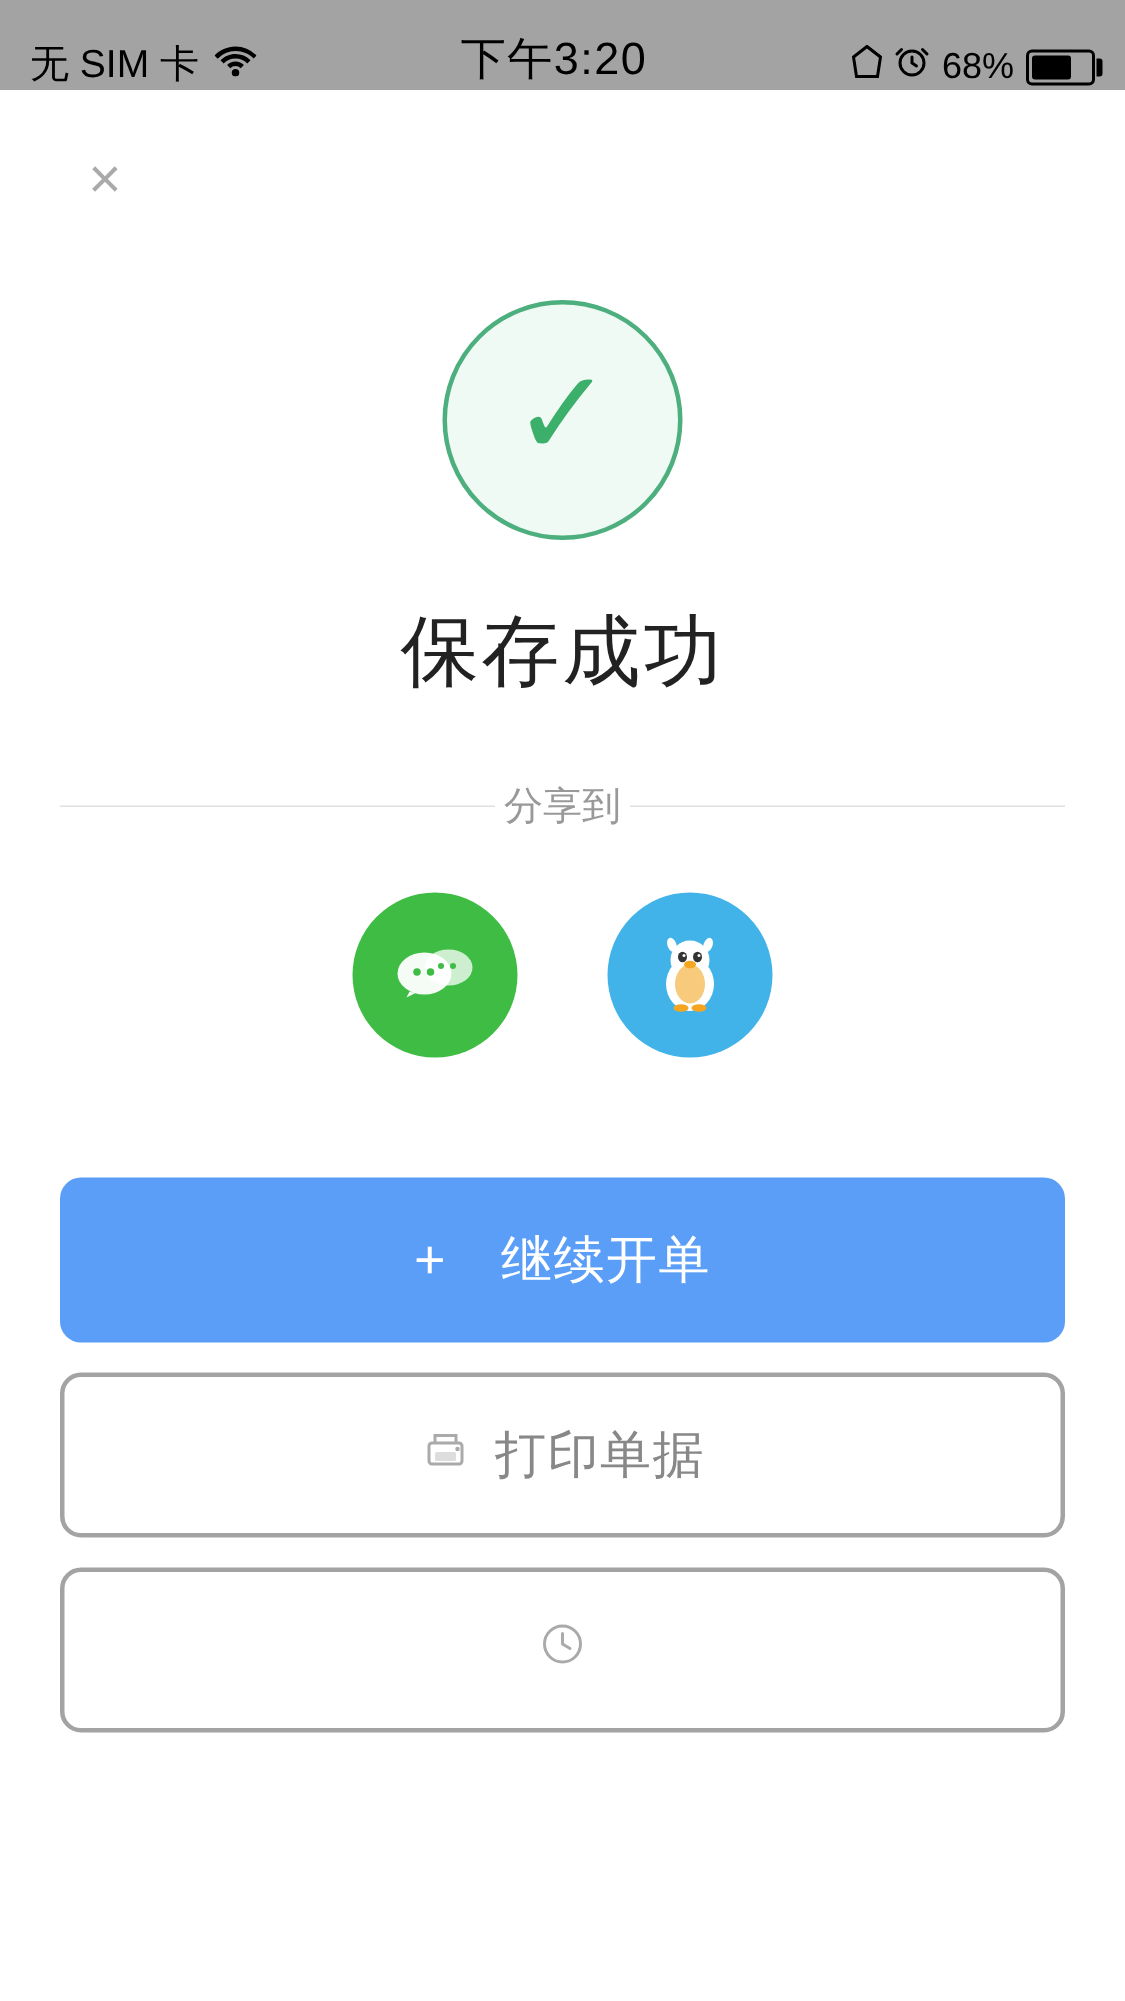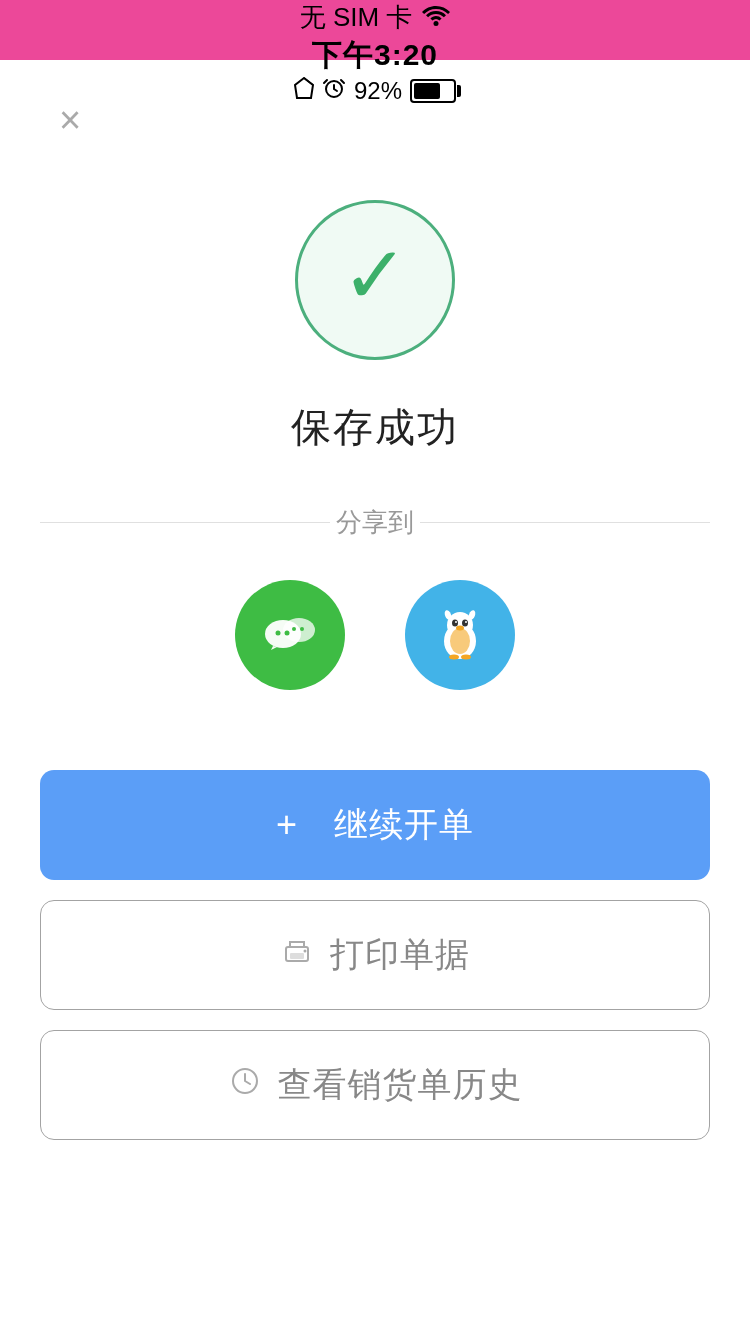--- a/index.html
+++ b/index.html
@@ -11,41 +11,40 @@
       background: #ffffff;
       font-family: -apple-system, 'PingFang SC', 'Helvetica Neue', Arial, sans-serif;
       display: flex;
       flex-direction: column;
     }
 
     
     .status-bar {
       width: 100%;
       height: 60px;
-      background: #ec4899;
-      display: flex;
-      align-items: center;
+      background: #a3a3a3;
+      display: flex;
+      align-items: flex-end;
       justify-content: space-between;
       padding: 0 20px;
       flex-shrink: 0;
-      flex-direction: column;
     }
 
     .status-left {
       display: flex;
       align-items: center;
       gap: 10px;
       font-size: 26px;
       color: #000;
       font-weight: 500;
     }
 
     .status-center {
       font-size: 30px;
-      font-weight: 700;
+      font-weight: 400;
       color: #000;
       letter-spacing: 1px;
     }
 
     .status-right {
       display: flex;
       align-items: center;
       gap: 8px;
       font-size: 24px;
       color: #000;
@@ -123,21 +122,21 @@
 
     .checkmark {
       font-size: 80px;
       color: #3cb06a;
       line-height: 1;
       margin-top: -8px;
     }
 
     
     .success-title {
-      font-size: 40px;
+      font-size: 52px;
       font-weight: 500;
       color: #222222;
       margin-bottom: 50px;
       letter-spacing: 2px;
     }
 
     
     .share-divider {
       width: 100%;
       display: flex;
@@ -222,21 +221,21 @@
     }
 
     .action-btn-primary {
       background: #5b9ef7;
       color: #ffffff;
     }
 
     .action-btn-secondary {
       background: #ffffff;
       color: #888888;
-      border: 1px solid #a3a3a3;
+      border: 3px solid #a3a3a3;
     }
   </style>
 </head>
 <body>
 
 <div class="status-bar">
   <div class="status-left">
     <span>无 SIM 卡</span>
     <span>
       <svg width="28" height="22" viewBox="0 0 28 22" fill="none">
@@ -255,21 +254,21 @@
         <path d="M10 1L19 8" stroke="#000" stroke-width="1.5"></path>
       </svg>
     </span>
     <span>
       <svg width="24" height="24" viewBox="0 0 24 24" fill="none">
         <circle cx="12" cy="13" r="8" stroke="#000" stroke-width="2"></circle>
         <path d="M12 9v4l3 2" stroke="#000" stroke-width="2" stroke-linecap="round"></path>
         <path d="M5 4L2 7M19 4l3 3" stroke="#000" stroke-width="2" stroke-linecap="round"></path>
       </svg>
     </span>
-    <span>92%</span>
+    <span>68%</span>
     <span class="battery-icon">
       <span class="battery-fill"></span>
     </span>
   </div>
 </div>
 
 <div class="close-btn">
   <span class="close-icon-x">×</span>
 </div>
 
@@ -348,17 +347,16 @@
       <span>打印单据</span>
     </button>
 
     <button class="action-btn action-btn-secondary">
       <span>
         <svg width="34" height="34" viewBox="0 0 34 34" fill="none">
           <circle cx="17" cy="17" r="12" stroke="#aaa" stroke-width="2"></circle>
           <path d="M17 10v7l5 3" stroke="#aaa" stroke-width="2" stroke-linecap="round" stroke-linejoin="round"></path>
         </svg>
       </span>
-      <span>查看销货单历史</span>
     </button>
 
   </div>
 </div>
 
 </body></html>

